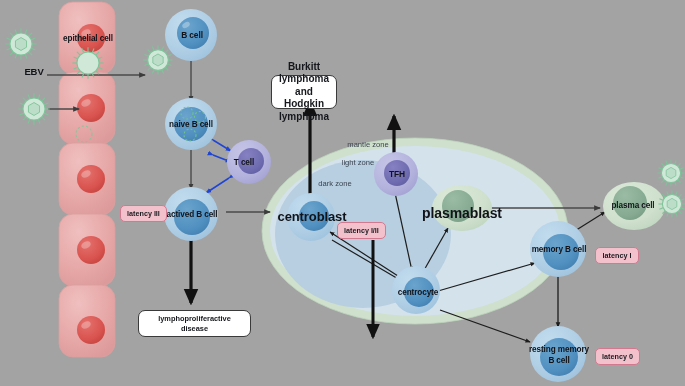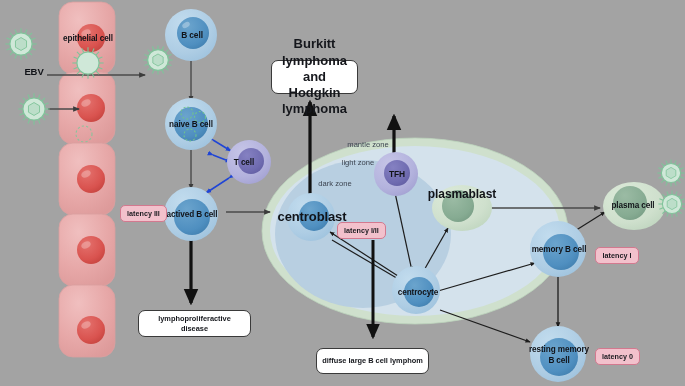--- a/index.html
+++ b/index.html
@@ -403,36 +403,35 @@
   </svg>
 
   <div class="lbl center" style="left:88px;top:38px;font-size:8.2px;">epithelial cell</div>
   <div class="lbl center" style="left:34px;top:71px;font-size:9.5px;">EBV</div>
   <div class="lbl center" style="left:192px;top:35px;font-size:8.4px;">B cell</div>
   <div class="lbl center" style="left:191px;top:124px;font-size:8.2px;">naive B cell</div>
   <div class="lbl center" style="left:244px;top:162px;font-size:8.2px;">T cell</div>
   <div class="lbl center" style="left:192px;top:214px;font-size:8.2px;">actived B cell</div>
   <div class="lbl center" style="left:312px;top:216px;font-size:13px;">centroblast</div>
   <div class="lbl center" style="left:397px;top:174px;font-size:8.4px;">TFH</div>
-  <div class="lbl center" style="left:462px;top:194px;font-size:12px;">plasmablast</div>
+  <div class="lbl center" style="left:462px;top:213px;font-size:14px;">plasmablast</div>
   <div class="lbl center" style="left:418px;top:292px;font-size:8.2px;">centrocyte</div>
   <div class="lbl center" style="left:559px;top:249px;font-size:8.2px;">memory B cell</div>
   <div class="lbl center" style="left:559px;top:349px;font-size:8.2px;">resting memory</div>
   <div class="lbl center" style="left:559px;top:360px;font-size:8.2px;">B cell</div>
   <div class="lbl center" style="left:633px;top:205px;font-size:8.2px;">plasma cell</div>
 
   <div class="zonelbl" style="left:368px;top:144px;font-size:7.6px;">mantle zone</div>
   <div class="zonelbl" style="left:358px;top:162px;font-size:7.6px;">light zone</div>
   <div class="zonelbl" style="left:335px;top:183px;font-size:7.6px;">dark zone</div>
 
-  <div class="box" style="left:271px;top:60px;width:87px;height:34px;font-size:13px;flex-direction:column;">
+  <div class="box" style="left:271px;top:75px;width:66px;height:34px;font-size:10px;flex-direction:column;">
     <span>Burkitt lymphoma</span>
     <span>and Hodgkin lymphoma</span>
   </div>
   <div class="box" style="left:138px;top:310px;width:113px;height:27px;font-size:7.4px;">lymphoproliferactive disease</div>
-  <div class="box" style="left:316px;top:348px;width:113px;height:26px;font-size:7.4px;">diffuse large B cell lymphom</div>
 
   <div class="latency" style="left:120px;top:205px;width:47px;height:17px;font-size:7.2px;">latency III</div>
   <div class="latency" style="left:337px;top:222px;width:49px;height:17px;font-size:7.2px;">latency I/II</div>
   <div class="latency" style="left:595px;top:247px;width:44px;height:17px;font-size:7.2px;">latency I</div>
   <div class="latency" style="left:595px;top:348px;width:45px;height:17px;font-size:7.2px;">latency 0</div>
 
 </div>
 
 </body></html>

